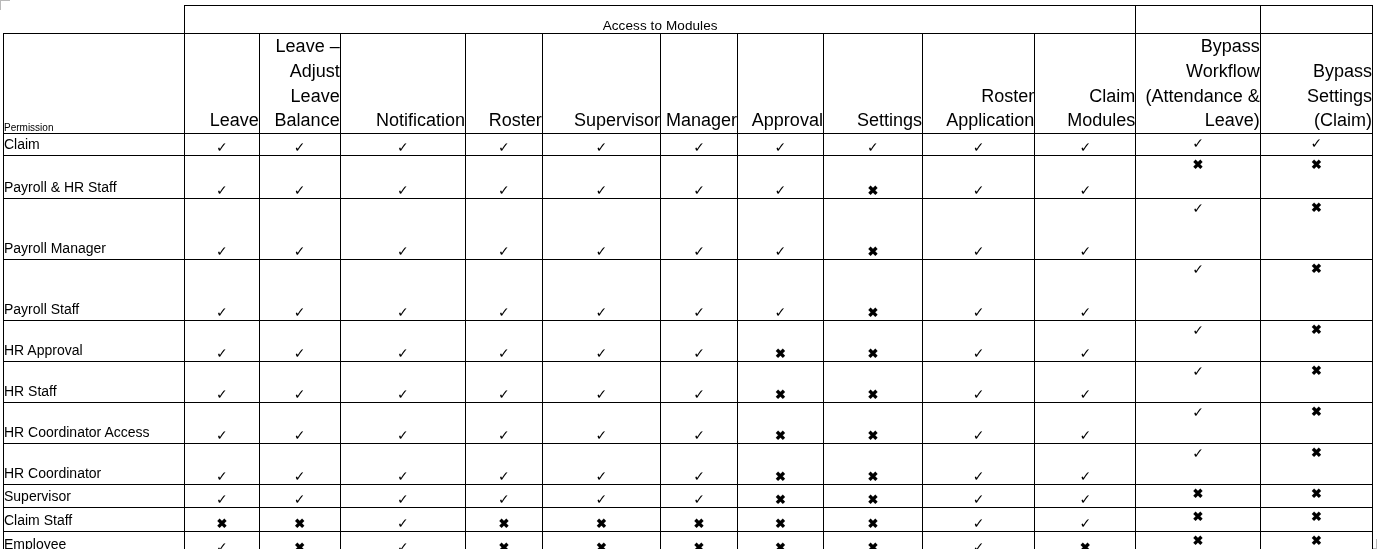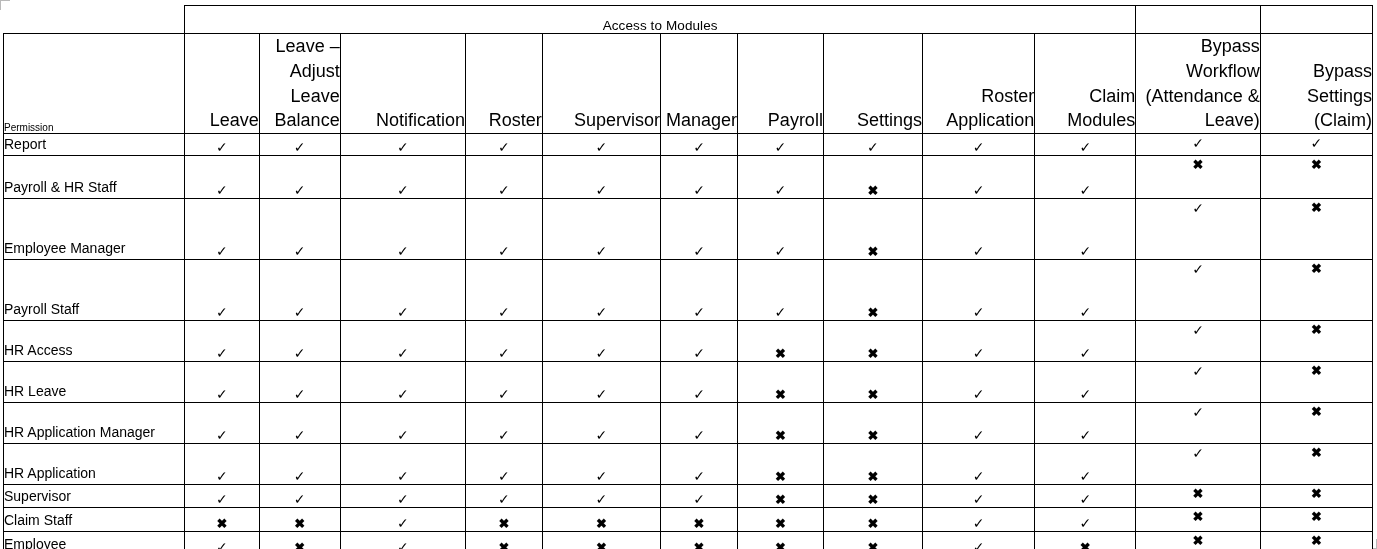--- a/index.html
+++ b/index.html
@@ -166,31 +166,31 @@
         <td class="grp-spacer"></td>
       </tr>
       <tr class="r-h1">
         <td class="row-head-corner">Permission</td>
         <td class="col-head">Leave</td>
         <td class="col-head">Leave – Adjust Leave Balance</td>
         <td class="col-head">Notification</td>
         <td class="col-head">Roster</td>
         <td class="col-head">Supervisor</td>
         <td class="col-head">Manager</td>
-        <td class="col-head">Payroll</td>
+        <td class="col-head">Approval</td>
         <td class="col-head">Settings</td>
         <td class="col-head">Roster Application</td>
         <td class="col-head">Claim Modules</td>
         <td class="col-head">Bypass Workflow (Attendance &amp; Leave)</td>
         <td class="col-head">Bypass Settings (Claim)</td>
       </tr>
     </thead>
     <tbody id="matrix-body">
         <tr class="r-admin">
-          <td class="rowlabel">Report</td>
+          <td class="rowlabel">Claim</td>
           <td class="mark"><span class="glyph-check">✓</span></td>
           <td class="mark"><span class="glyph-check">✓</span></td>
           <td class="mark"><span class="glyph-check">✓</span></td>
           <td class="mark"><span class="glyph-check">✓</span></td>
           <td class="mark"><span class="glyph-check">✓</span></td>
           <td class="mark"><span class="glyph-check">✓</span></td>
           <td class="mark"><span class="glyph-check">✓</span></td>
           <td class="mark"><span class="glyph-check">✓</span></td>
           <td class="mark"><span class="glyph-check">✓</span></td>
           <td class="mark"><span class="glyph-check">✓</span></td>
@@ -206,21 +206,21 @@
           <td class="mark"><span class="glyph-check">✓</span></td>
           <td class="mark"><span class="glyph-check">✓</span></td>
           <td class="mark"><span class="glyph-check">✓</span></td>
           <td class="mark"><span class="glyph-cross">✖</span></td>
           <td class="mark"><span class="glyph-check">✓</span></td>
           <td class="mark"><span class="glyph-check">✓</span></td>
           <td class="mark bypass"><span class="glyph-cross">✖</span></td>
           <td class="mark bypass"><span class="glyph-cross">✖</span></td>
         </tr>
         <tr class="r-xtall">
-          <td class="rowlabel">Employee Manager</td>
+          <td class="rowlabel">Payroll Manager</td>
           <td class="mark"><span class="glyph-check">✓</span></td>
           <td class="mark"><span class="glyph-check">✓</span></td>
           <td class="mark"><span class="glyph-check">✓</span></td>
           <td class="mark"><span class="glyph-check">✓</span></td>
           <td class="mark"><span class="glyph-check">✓</span></td>
           <td class="mark"><span class="glyph-check">✓</span></td>
           <td class="mark"><span class="glyph-check">✓</span></td>
           <td class="mark"><span class="glyph-cross">✖</span></td>
           <td class="mark"><span class="glyph-check">✓</span></td>
           <td class="mark"><span class="glyph-check">✓</span></td>
@@ -236,66 +236,66 @@
           <td class="mark"><span class="glyph-check">✓</span></td>
           <td class="mark"><span class="glyph-check">✓</span></td>
           <td class="mark"><span class="glyph-check">✓</span></td>
           <td class="mark"><span class="glyph-cross">✖</span></td>
           <td class="mark"><span class="glyph-check">✓</span></td>
           <td class="mark"><span class="glyph-check">✓</span></td>
           <td class="mark bypass"><span class="glyph-check">✓</span></td>
           <td class="mark bypass"><span class="glyph-cross">✖</span></td>
         </tr>
         <tr class="r-mid">
-          <td class="rowlabel">HR Access</td>
+          <td class="rowlabel">HR Approval</td>
           <td class="mark"><span class="glyph-check">✓</span></td>
           <td class="mark"><span class="glyph-check">✓</span></td>
           <td class="mark"><span class="glyph-check">✓</span></td>
           <td class="mark"><span class="glyph-check">✓</span></td>
           <td class="mark"><span class="glyph-check">✓</span></td>
           <td class="mark"><span class="glyph-check">✓</span></td>
           <td class="mark"><span class="glyph-cross">✖</span></td>
           <td class="mark"><span class="glyph-cross">✖</span></td>
           <td class="mark"><span class="glyph-check">✓</span></td>
           <td class="mark"><span class="glyph-check">✓</span></td>
           <td class="mark bypass"><span class="glyph-check">✓</span></td>
           <td class="mark bypass"><span class="glyph-cross">✖</span></td>
         </tr>
         <tr class="r-mid">
-          <td class="rowlabel">HR Leave</td>
+          <td class="rowlabel">HR Staff</td>
           <td class="mark"><span class="glyph-check">✓</span></td>
           <td class="mark"><span class="glyph-check">✓</span></td>
           <td class="mark"><span class="glyph-check">✓</span></td>
           <td class="mark"><span class="glyph-check">✓</span></td>
           <td class="mark"><span class="glyph-check">✓</span></td>
           <td class="mark"><span class="glyph-check">✓</span></td>
           <td class="mark"><span class="glyph-cross">✖</span></td>
           <td class="mark"><span class="glyph-cross">✖</span></td>
           <td class="mark"><span class="glyph-check">✓</span></td>
           <td class="mark"><span class="glyph-check">✓</span></td>
           <td class="mark bypass"><span class="glyph-check">✓</span></td>
           <td class="mark bypass"><span class="glyph-cross">✖</span></td>
         </tr>
         <tr class="r-mid">
-          <td class="rowlabel">HR Application Manager</td>
+          <td class="rowlabel">HR Coordinator Access</td>
           <td class="mark"><span class="glyph-check">✓</span></td>
           <td class="mark"><span class="glyph-check">✓</span></td>
           <td class="mark"><span class="glyph-check">✓</span></td>
           <td class="mark"><span class="glyph-check">✓</span></td>
           <td class="mark"><span class="glyph-check">✓</span></td>
           <td class="mark"><span class="glyph-check">✓</span></td>
           <td class="mark"><span class="glyph-cross">✖</span></td>
           <td class="mark"><span class="glyph-cross">✖</span></td>
           <td class="mark"><span class="glyph-check">✓</span></td>
           <td class="mark"><span class="glyph-check">✓</span></td>
           <td class="mark bypass"><span class="glyph-check">✓</span></td>
           <td class="mark bypass"><span class="glyph-cross">✖</span></td>
         </tr>
         <tr class="r-mid">
-          <td class="rowlabel">HR Application</td>
+          <td class="rowlabel">HR Coordinator</td>
           <td class="mark"><span class="glyph-check">✓</span></td>
           <td class="mark"><span class="glyph-check">✓</span></td>
           <td class="mark"><span class="glyph-check">✓</span></td>
           <td class="mark"><span class="glyph-check">✓</span></td>
           <td class="mark"><span class="glyph-check">✓</span></td>
           <td class="mark"><span class="glyph-check">✓</span></td>
           <td class="mark"><span class="glyph-cross">✖</span></td>
           <td class="mark"><span class="glyph-cross">✖</span></td>
           <td class="mark"><span class="glyph-check">✓</span></td>
           <td class="mark"><span class="glyph-check">✓</span></td>

